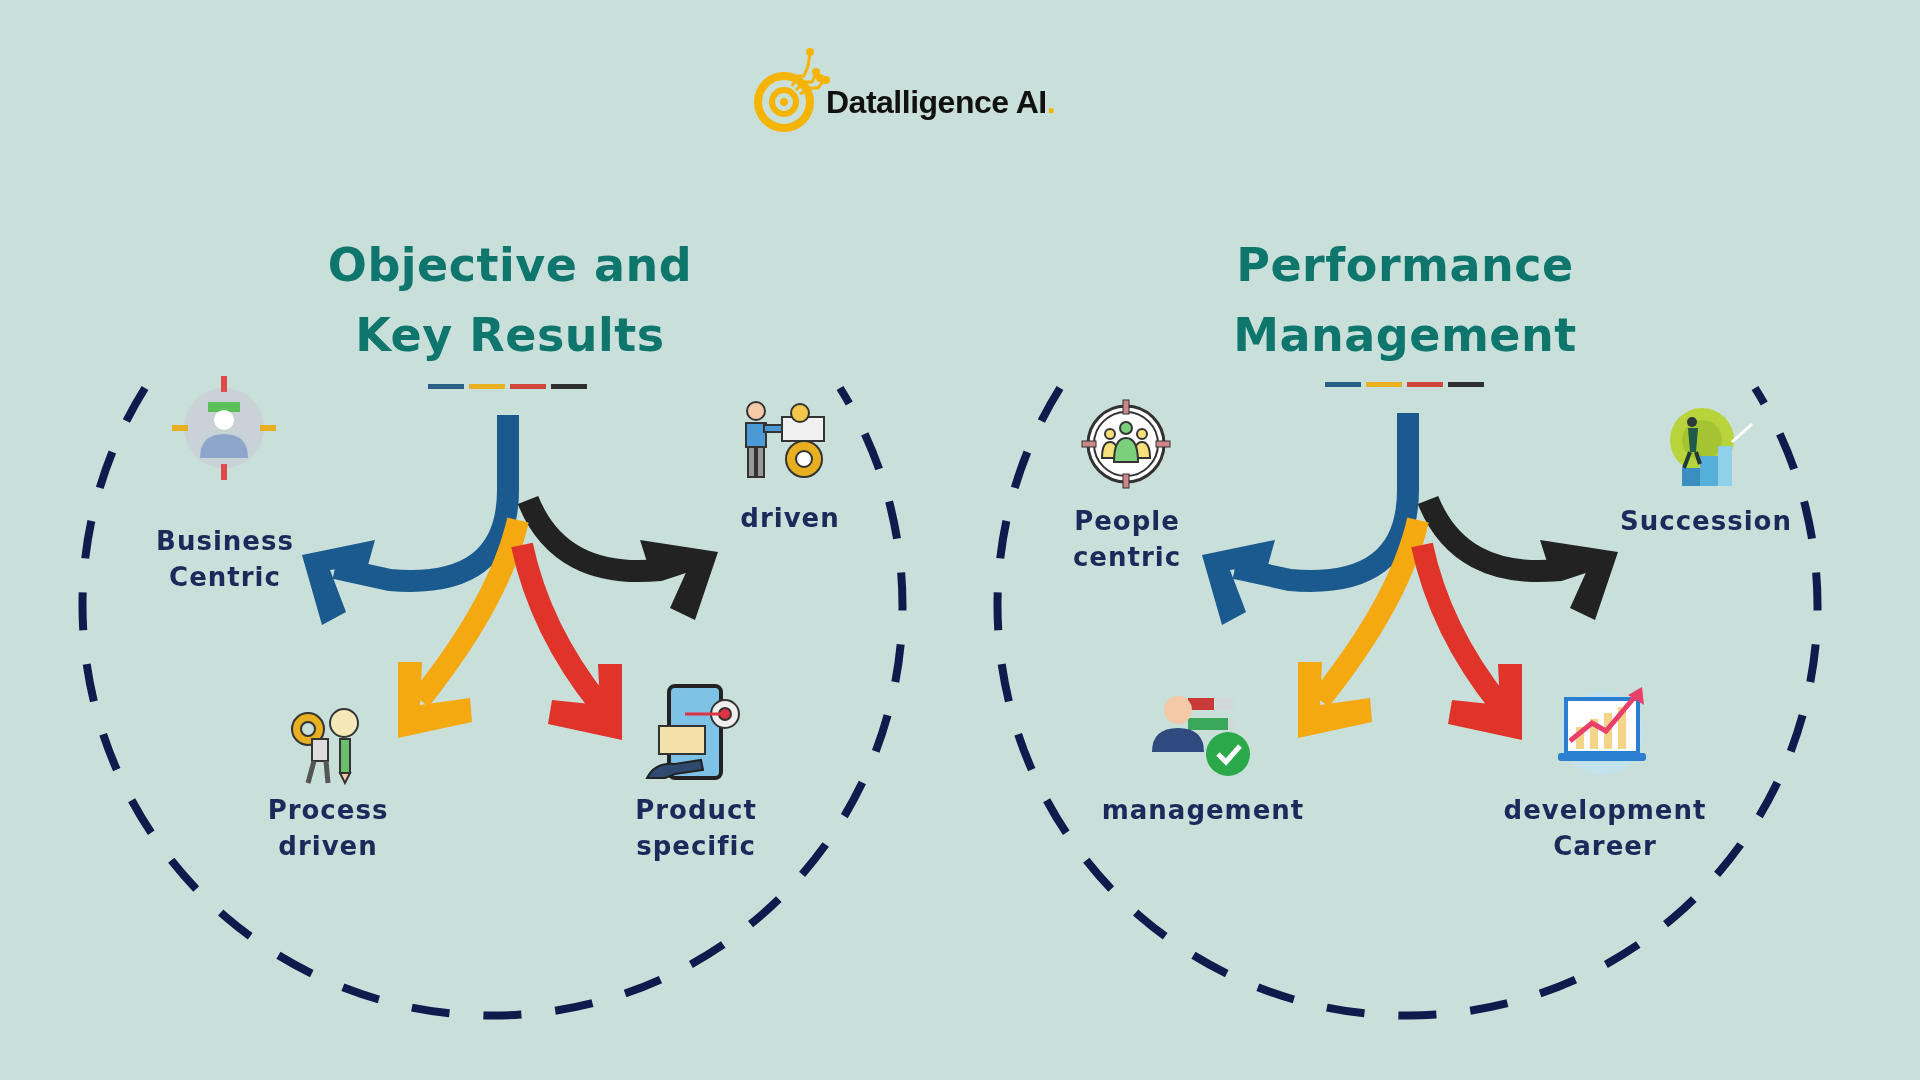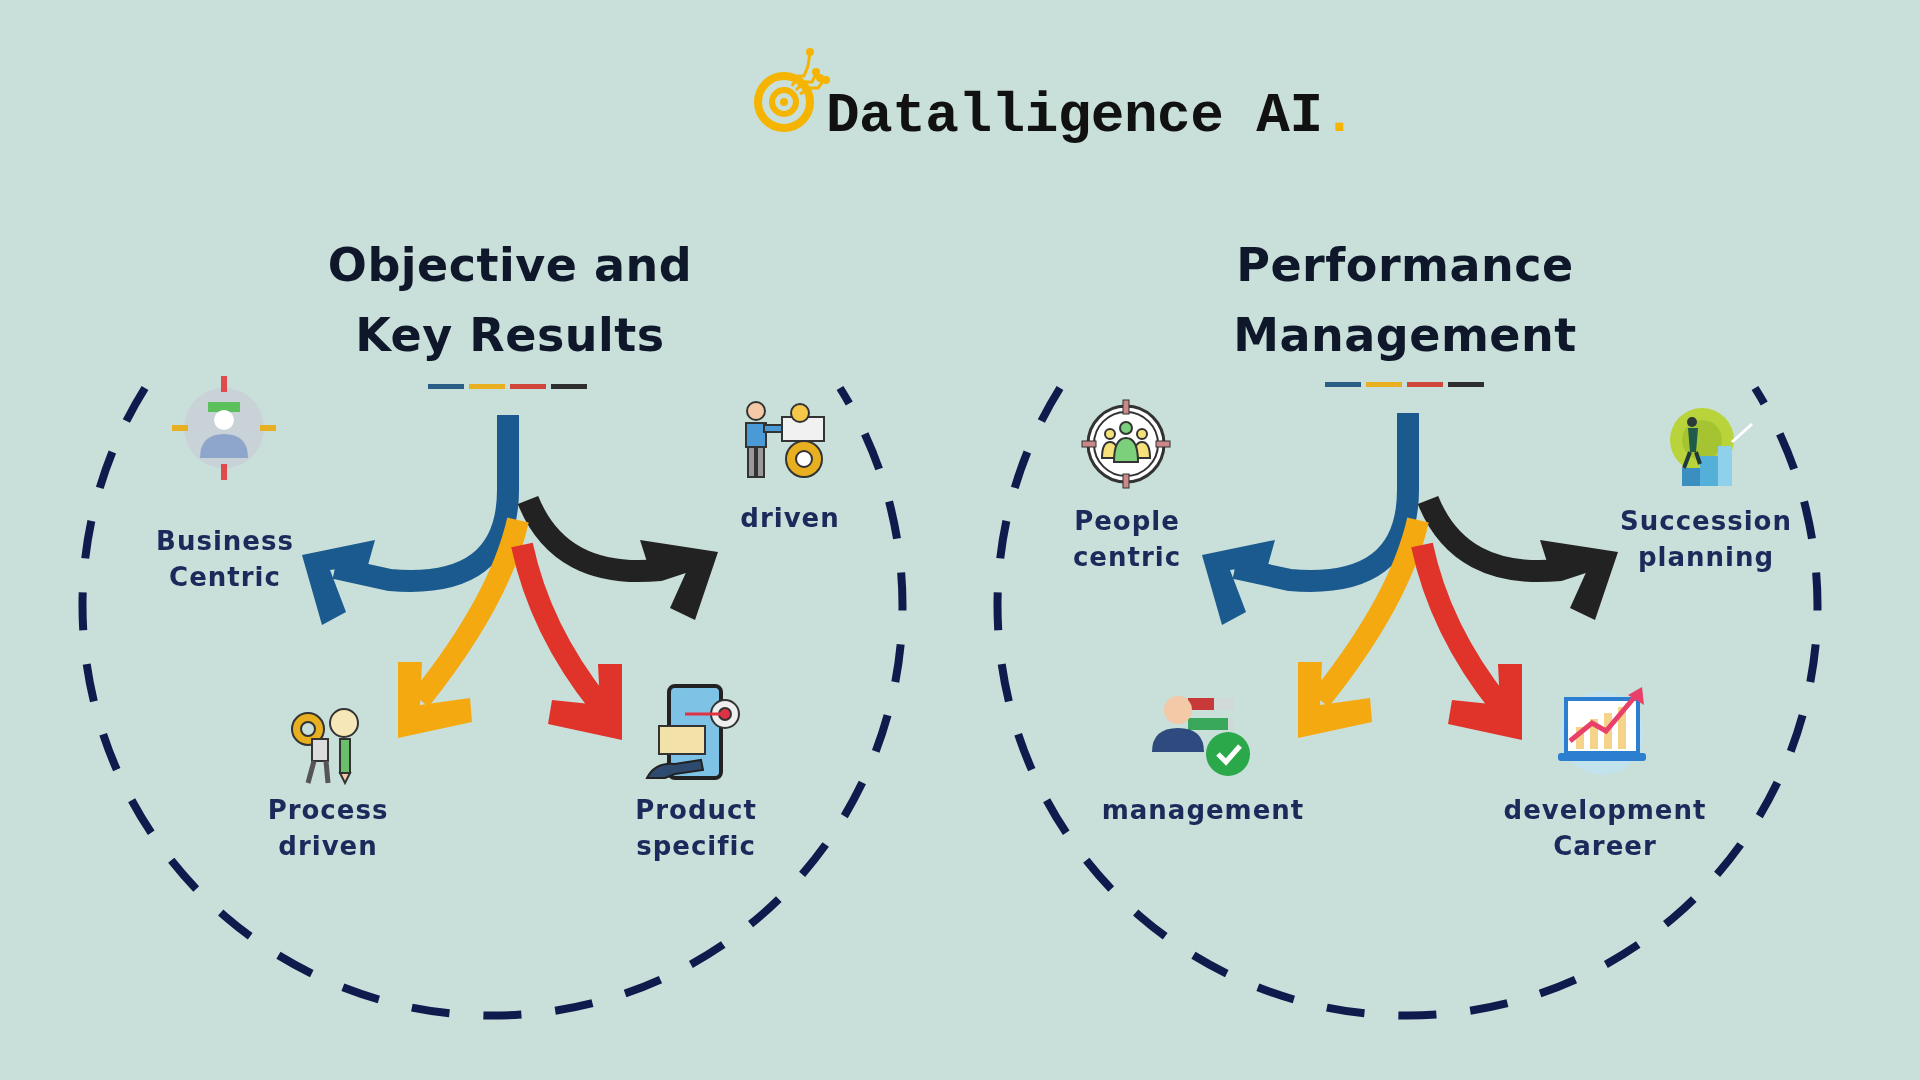--- a/index.html
+++ b/index.html
@@ -5,29 +5,29 @@
   html, body { margin:0; padding:0; }
   body {
     width:1920px; height:1080px; overflow:hidden;
     background:#c9dfd9;
     font-family:"Liberation Sans", "DejaVu Sans", sans-serif;
     position:relative;
   }
   .logo { position:absolute; left:752px; top:46px; height:90px; display:flex; align-items:flex-end; }
   .logo svg { display:block; }
   .logo-text {
-    font-family:Liberation Mono, monospace; font-weight:bold;
-    font-size:56px; color:#111; letter-spacing:-0.5px;
+    font-family:Liberation Sans, sans-serif; font-weight:bold;
+    font-size:32px; color:#111; letter-spacing:-0.5px;
     position:absolute; left:74px; top:38px; white-space:nowrap;
   }
   .logo-dot { color:#f5b400; }
   .title {
     position:absolute; text-align:center;
     font-family:"DejaVu Sans", sans-serif; font-weight:bold;
-    color:#0f172a; font-size:46px; line-height:70px; letter-spacing:0.5px;
+    color:#0f766e; font-size:46px; line-height:70px; letter-spacing:0.5px;
   }
   .label {
     position:absolute; text-align:center; width:260px;
     font-family:"DejaVu Sans", sans-serif; font-weight:bold;
     color:#1b2a5a; font-size:26px; line-height:36px; letter-spacing:1px;
   }
   .diagram { position:absolute; left:0; top:0; }
   .icon { position:absolute; }
 </style>
 </head>
@@ -216,21 +216,20 @@
   <div>Product</div>
   <div>specific</div>
 </div>
 
 <div class="label" style="left:997px; top:503px;">
   <div>People</div>
   <div>centric</div>
 </div>
 <div class="label" style="left:1576px; top:503px;">
   <div>Succession</div>
-  <div>planning</div>
 </div>
 <div class="label" style="left:1053px; top:792px; width:300px;">
   <div>management</div>
 </div>
 <div class="label" style="left:1475px; top:792px;">
   <div>development</div>
   <div>Career</div>
 </div>
 
 </body></html>

